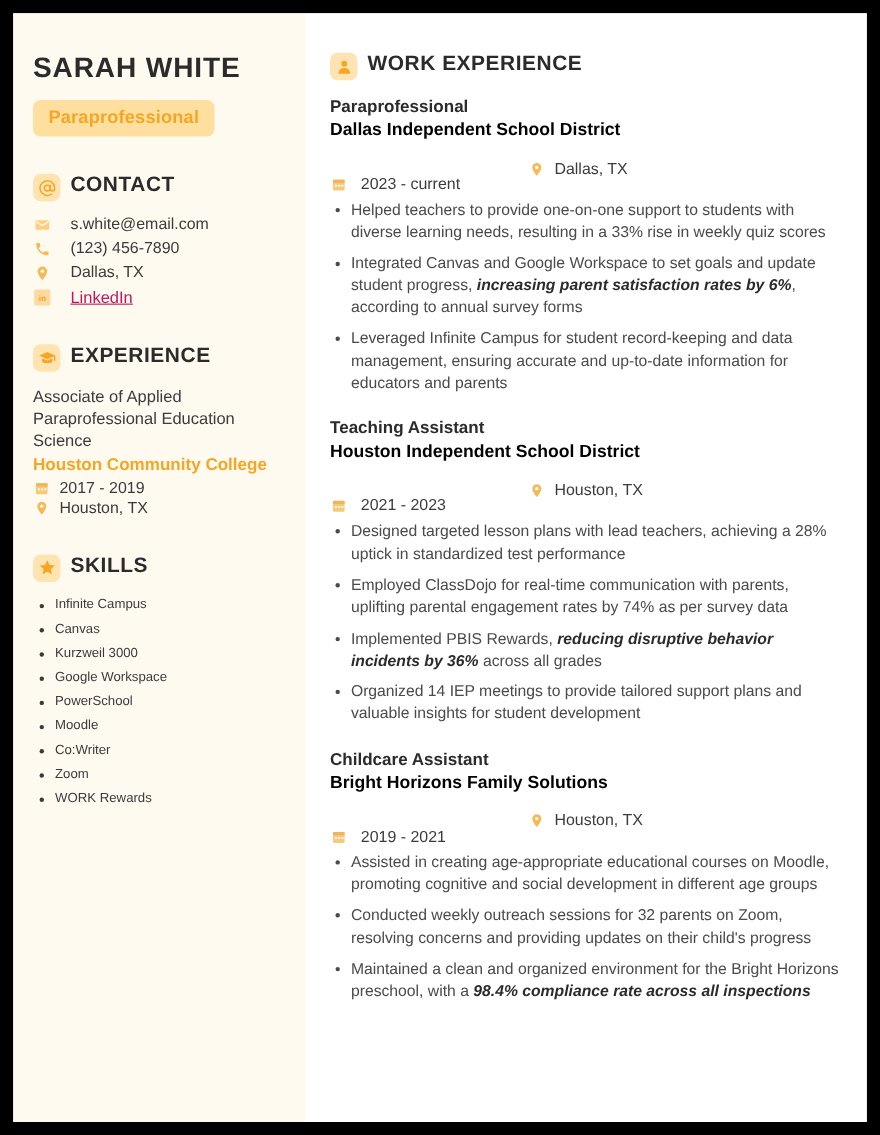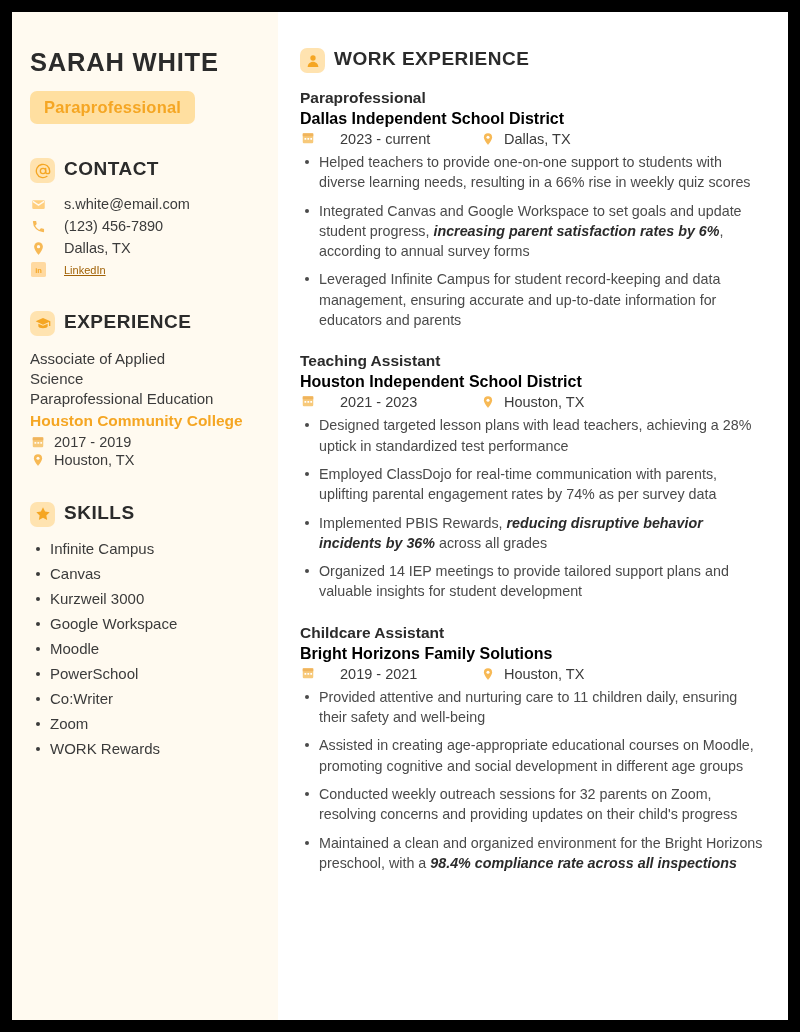--- a/index.html
+++ b/index.html
@@ -85,23 +85,23 @@
     color: #3b3b3b;
   }
   .c-ico {
     width: 16px;
     flex: 0 0 16px;
     display: flex;
     align-items: center;
     justify-content: center;
   }
   .c-link {
-    color: #a16207;
+    color: #be185d;
     text-decoration: underline;
-    font-size: 11px;
+    font-size: 15px;
   }
 
   .edu-line {
     font-size: 15px;
     color: #3b3b3b;
     line-height: 1.32;
   }
   .edu-school {
     font-size: 15.5px;
     font-weight: bold;
@@ -116,21 +116,21 @@
     gap: 8px;
     font-size: 14.5px;
     color: #3b3b3b;
     margin-bottom: 2px;
   }
 
   .skills { list-style: none; margin-top: 2px; }
   .skills li {
     position: relative;
     padding-left: 20px;
-    font-size: 15px;
+    font-size: 12px;
     color: #3b3b3b;
     margin-bottom: 8px;
   }
   .skills li::before {
     content: "";
     position: absolute;
     left: 6px; top: 7px;
     width: 4px; height: 4px;
     border-radius: 50%;
     background: #3b3b3b;
@@ -158,21 +158,21 @@
     color: #000000;
     margin-bottom: 3px;
   }
   .job-meta {
     display: flex;
     align-items: center;
     font-size: 14.5px;
     color: #3b3b3b;
     margin-bottom: 5px;
   }
-  .meta-date { display: flex; align-items: flex-start; gap: 24px; width: 180px; }
+  .meta-date { display: flex; align-items: center; gap: 12px; width: 180px; margin-top: 29px; }
   .meta-loc { display: flex; align-items: center; gap: 8px; }
 
   .bullets { list-style: none; }
   .bullets li {
     position: relative;
     padding-left: 19px;
     font-size: 14.3px;
     line-height: 1.42;
     color: #4a4a4a;
     margin-bottom: 8px;
@@ -250,22 +250,22 @@
         <svg width="16" height="16" viewBox="0 0 24 24" fill="#f5a623">
             <path d="M12 3L1 8l11 5 9-4.09V15h2V8L12 3z"></path>
             <path d="M5 11.5v4c0 1.7 3.13 3 7 3s7-1.3 7-3v-4l-7 3.2-7-3.2z"></path>
           </svg>
       </span>
       <span class="sec-title">EXPERIENCE</span>
     </div>
 
     <div>
       <div class="edu-line">Associate of Applied</div>
+      <div class="edu-line">Paraprofessional Education</div>
       <div class="edu-line">Science</div>
-      <div class="edu-line">Paraprofessional Education</div>
       <div class="edu-school">Houston Community College</div>
       <div class="edu-meta">
         <span class="c-ico">
           <svg width="14" height="14" viewBox="0 0 24 24" fill="#f7c97a">
               <rect x="3" y="4" width="18" height="17" rx="2"></rect>
               <rect x="3" y="4" width="18" height="5" fill="#f0b45c"></rect>
               <rect x="6" y="12" width="3" height="3" fill="#fffaf0"></rect>
               <rect x="11" y="12" width="3" height="3" fill="#fffaf0"></rect>
               <rect x="16" y="12" width="3" height="3" fill="#fffaf0"></rect>
             </svg>
@@ -289,22 +289,22 @@
             <path d="M12 2l3.1 6.3 6.9 1-5 4.9 1.2 6.8L12 17.8 5.8 21l1.2-6.8-5-4.9 6.9-1z"></path>
           </svg>
       </span>
       <span class="sec-title">SKILLS</span>
     </div>
     <ul class="skills">
         <li>Infinite Campus</li>
         <li>Canvas</li>
         <li>Kurzweil 3000</li>
         <li>Google Workspace</li>
+        <li>PowerSchool</li>
         <li>Moodle</li>
-        <li>PowerSchool</li>
         <li>Co:Writer</li>
         <li>Zoom</li>
         <li>WORK Rewards</li>
       </ul>
 
   </aside>
 
   <main class="main">
     <div class="sec-head">
       <span class="sec-icon">
@@ -336,21 +336,21 @@
               <span class="c-ico">
                 <svg width="14" height="14" viewBox="0 0 24 24" fill="#f7b955">
                   <path d="M12 2a7 7 0 0 0-7 7c0 5 7 13 7 13s7-8 7-13a7 7 0 0 0-7-7z"></path>
                   <circle cx="12" cy="9" r="2.6" fill="#fff"></circle>
                 </svg>
               </span>
               <span>Dallas, TX</span>
             </span>
           </div>
           <ul class="bullets">
-            <li><span>Helped teachers to provide one-on-one support to students with diverse learning needs, resulting in a 66% rise in weekly quiz scores</span></li>
+            <li><span>Helped teachers to provide one-on-one support to students with diverse learning needs, resulting in a 33% rise in weekly quiz scores</span></li>
             <li><span>Integrated Canvas and Google Workspace to set goals and update student progress, </span><b>increasing parent satisfaction rates by 6%</b><span>, according to annual survey forms</span></li>
             <li><span>Leveraged Infinite Campus for student record-keeping and data management, ensuring accurate and up-to-date information for educators and parents</span></li>
           </ul>
         </div>
         <div class="job">
           <div class="job-title">Teaching Assistant</div>
           <div class="job-company">Houston Independent School District</div>
           <div class="job-meta">
             <span class="meta-date">
               <span class="c-ico">
@@ -401,21 +401,20 @@
               <span class="c-ico">
                 <svg width="14" height="14" viewBox="0 0 24 24" fill="#f7b955">
                   <path d="M12 2a7 7 0 0 0-7 7c0 5 7 13 7 13s7-8 7-13a7 7 0 0 0-7-7z"></path>
                   <circle cx="12" cy="9" r="2.6" fill="#fff"></circle>
                 </svg>
               </span>
               <span>Houston, TX</span>
             </span>
           </div>
           <ul class="bullets">
-            <li><span>Provided attentive and nurturing care to 11 children daily, ensuring their safety and well-being</span></li>
             <li><span>Assisted in creating age-appropriate educational courses on Moodle, promoting cognitive and social development in different age groups</span></li>
             <li><span>Conducted weekly outreach sessions for 32 parents on Zoom, resolving concerns and providing updates on their child's progress</span></li>
             <li><span>Maintained a clean and organized environment for the Bright Horizons preschool, with a </span><b>98.4% compliance rate across all inspections</b></li>
           </ul>
         </div>
       </div>
   </main>
 
 </div>
 

